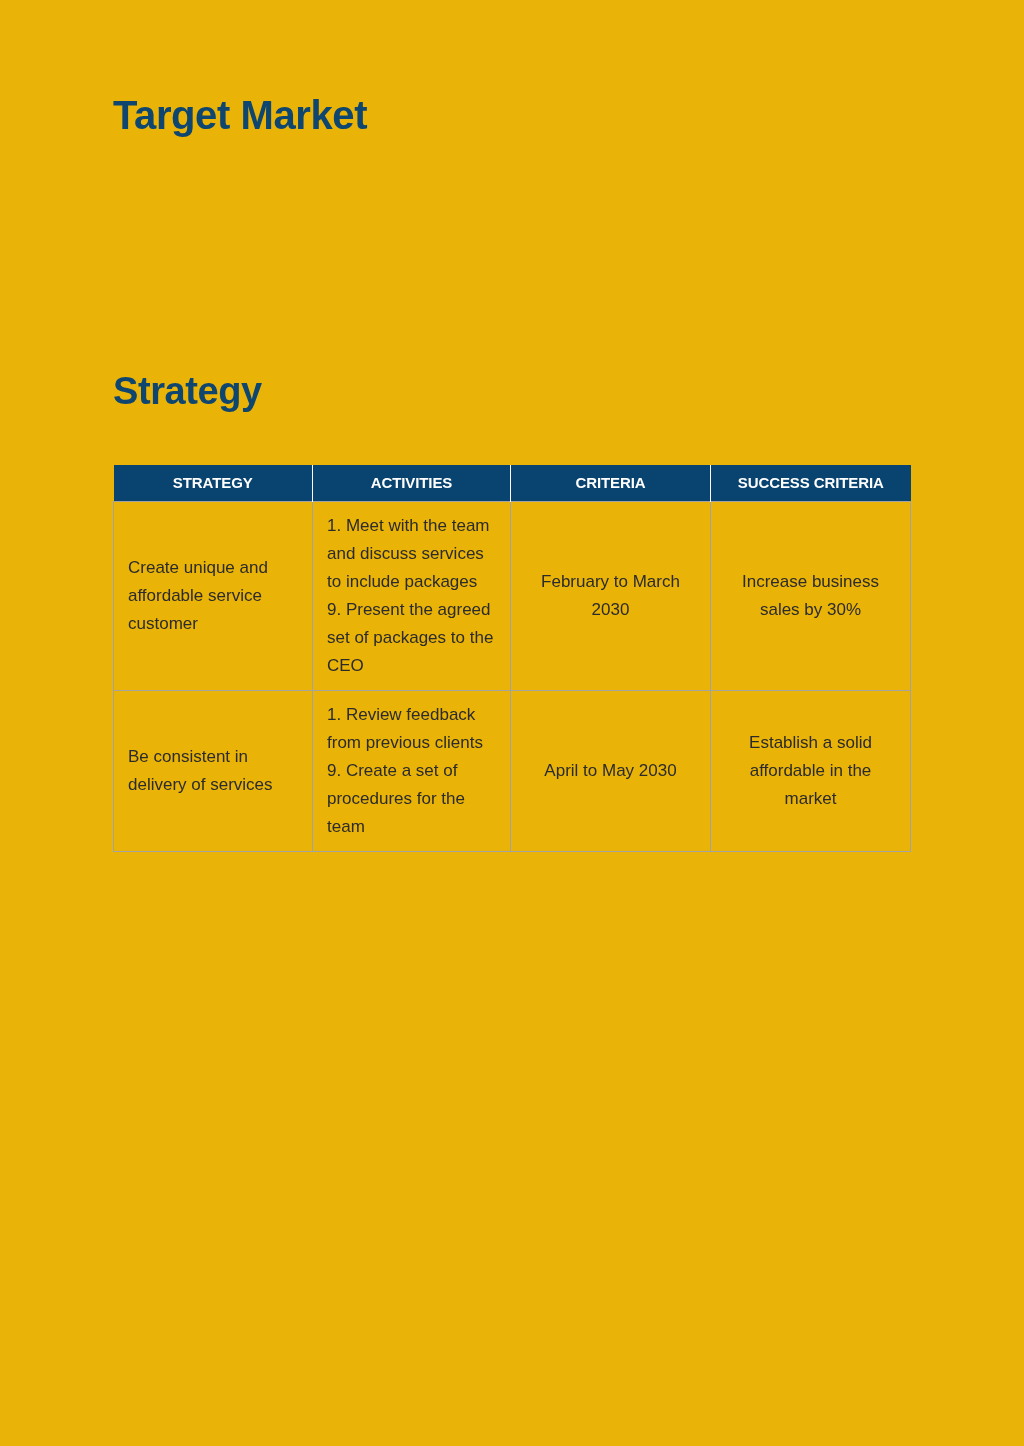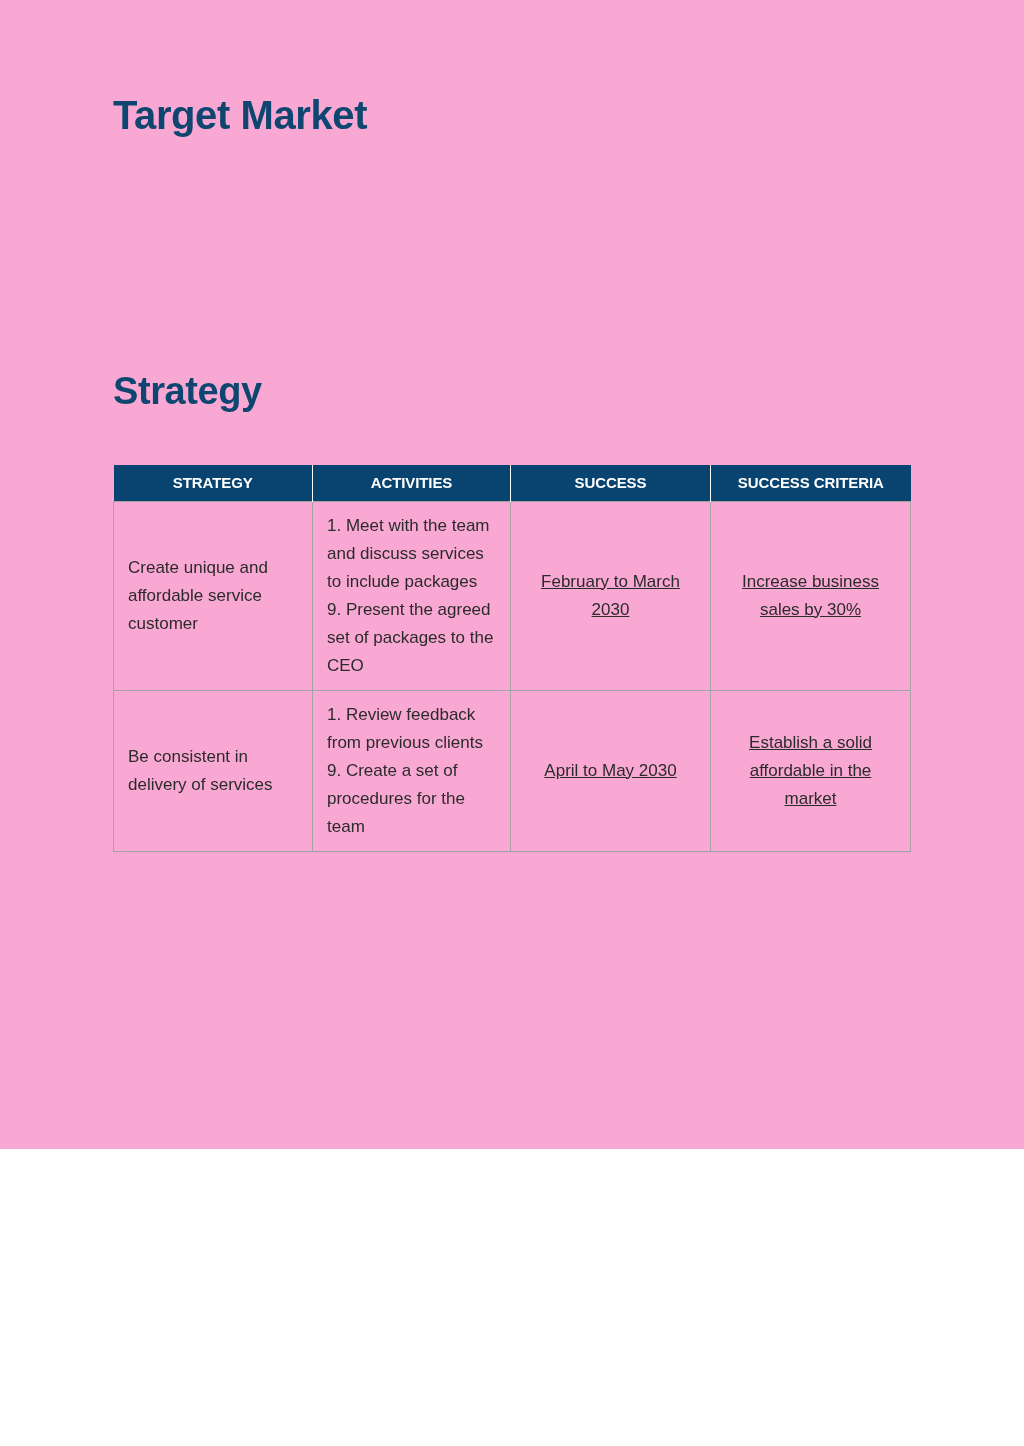--- a/index.html
+++ b/index.html
@@ -12,22 +12,22 @@
     height: 1446px;
     position: relative;
     font-family: "Liberation Sans", sans-serif;
     -webkit-font-smoothing: antialiased;
   }
 
   .page {
     position: absolute;
     top: 0; left: 0;
     width: 1024px;
-    height: 1149px;
-    background: #f9a8d4;
+    height: 1446px;
+    background: #eab308;
     overflow: hidden;
   }
 
   
   .section-heading {
     position: absolute;
     left: 113px;
     color: #0e4670;
     font-weight: bold;
     letter-spacing: -0.4px;
@@ -89,21 +89,21 @@
   .strategy-table tbody td {
     border: 1px solid #a3a3a3;
     font-size: 17px;
     line-height: 28px;
     color: #2b2b2b;
     padding: 10px 14px;
     vertical-align: middle;
     box-sizing: border-box;
   }
   .strategy-table tbody td.align-left  { text-align: left; }
-  .strategy-table tbody td.align-center{ text-align: center; text-decoration: underline; }
+  .strategy-table tbody td.align-center{ text-align: center; }
 
   .strategy-table tbody tr.row-1 td { height: 180px; }
   .strategy-table tbody tr.row-2 td { height: 151px; }
 
   .cell-lines > span { display: block; }
 </style>
 </head>
 <body>
 
 <div class="page">
@@ -117,21 +117,21 @@
     <colgroup>
       <col class="c1">
         <col class="c2">
         <col class="c3">
         <col class="c4">
     </colgroup>
     <thead>
       <tr>
         <th>STRATEGY</th>
         <th>ACTIVITIES</th>
-        <th>SUCCESS</th>
+        <th>CRITERIA</th>
         <th>SUCCESS CRITERIA</th>
       </tr>
     </thead>
     <tbody>
       <tr class="row-1">
         <td class="align-left">Create unique and affordable service customer</td>
         <td class="align-left cell-lines">
           <span>1. Meet with the team and discuss services to include packages</span>
           <span>9. Present the agreed set of packages to the CEO</span>
         </td>

